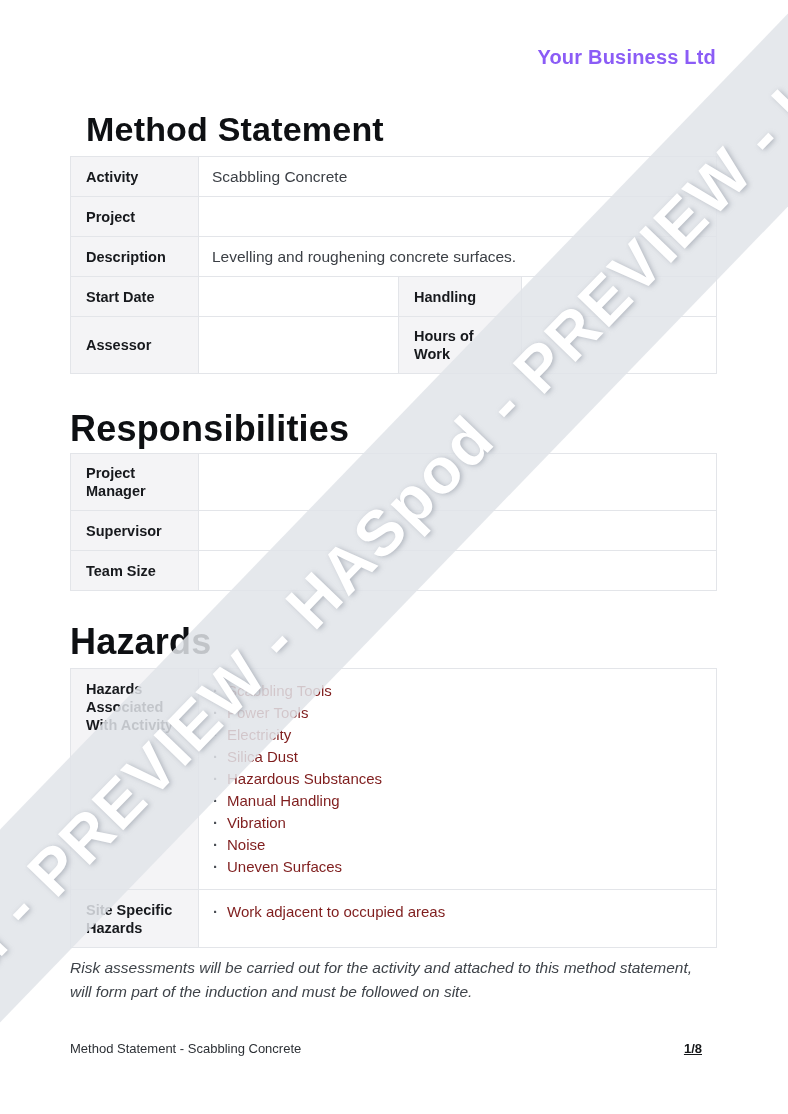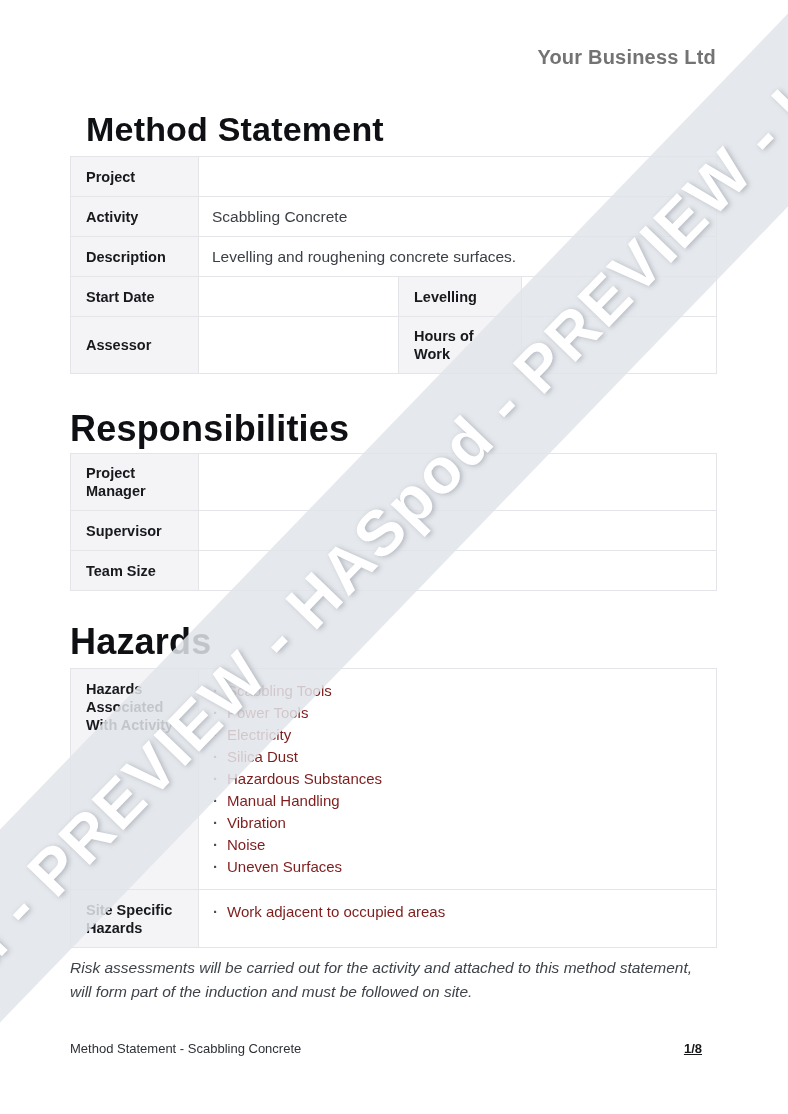--- a/index.html
+++ b/index.html
@@ -3,21 +3,21 @@
 <meta charset="utf-8">
 <style>
   html,body { margin:0; padding:0; background:#ffffff; }
   .page {
     position:relative; width:788px; height:1114px; background:#ffffff;
     overflow:hidden; font-family:"Liberation Sans", sans-serif;
     -webkit-font-smoothing:antialiased;
   }
   .content { padding:44px 72px 0 70px; }
 
-  .company { text-align:right; font-weight:800; font-size:20px; line-height:26px; color:#737373; letter-spacing:0.2px; }
+  .company { text-align:right; font-weight:800; font-size:20px; line-height:26px; color:#8b5cf6; letter-spacing:0.2px; }
 
   h1.doc-title { margin:38px 0 0 16px; font-size:34px; line-height:42px; font-weight:800; color:#0e1013; letter-spacing:0.2px; }
   h2.sec-title { margin:37px 0 0 0; font-size:36px; line-height:36px; font-weight:700; color:#0e1013; letter-spacing:0.2px; }
   h2.sec-hazards { margin-top:33px; }
 
   table.tbl { border-collapse:collapse; table-layout:fixed; width:646px; margin-top:6px; }
   table.tbl td { border:1px solid #e3e5e9; vertical-align:middle; overflow:hidden; }
   td.lc { background:#f4f4f6; font-weight:bold; font-size:14.5px; line-height:18px; color:#17191d; padding:10px 15px; }
   td.vc { background:#ffffff; font-size:15.5px; line-height:19px; color:#3b3f45; padding:10px 14px 10px 13px; }
   tr.r40 td { height:19px; }
@@ -61,35 +61,35 @@
 
     <table class="tbl">
       <colgroup>
           <col style="width:128px">
           <col style="width:200px">
           <col style="width:123px">
           <col style="width:195px">
         </colgroup>
       <tbody>
           <tr class="r40">
+        <td class="lc">Activity</td>
+        <td class="vc" colspan="3">Scabbling Concrete</td>
+      </tr>
+      <tr class="r40">
         <td class="lc">Project</td>
         <td class="vc" colspan="3"></td>
-      </tr>
-      <tr class="r40">
-        <td class="lc">Activity</td>
-        <td class="vc" colspan="3">Scabbling Concrete</td>
       </tr>
       <tr class="r40">
         <td class="lc">Description</td>
         <td class="vc" colspan="3">Levelling and roughening concrete surfaces.</td>
       </tr>
       <tr class="r40">
         <td class="lc">Start Date</td>
         <td class="vc"></td>
-        <td class="lc">Levelling</td>
+        <td class="lc">Handling</td>
         <td class="vc"></td>
       </tr>
       <tr class="r40">
         <td class="lc">Assessor</td>
         <td class="vc"></td>
         <td class="lc">Hours of Work</td>
         <td class="vc"></td>
       </tr>
     </tbody>
       </table>

